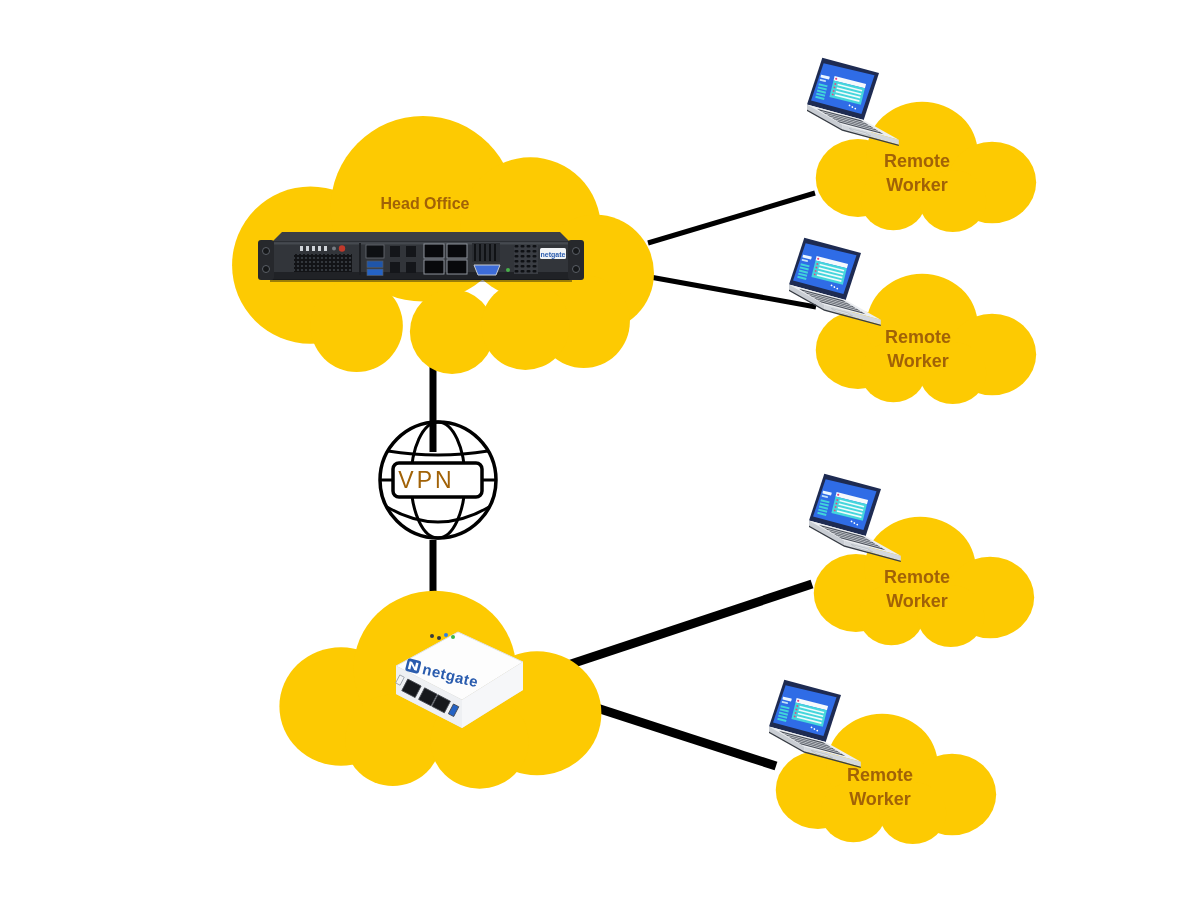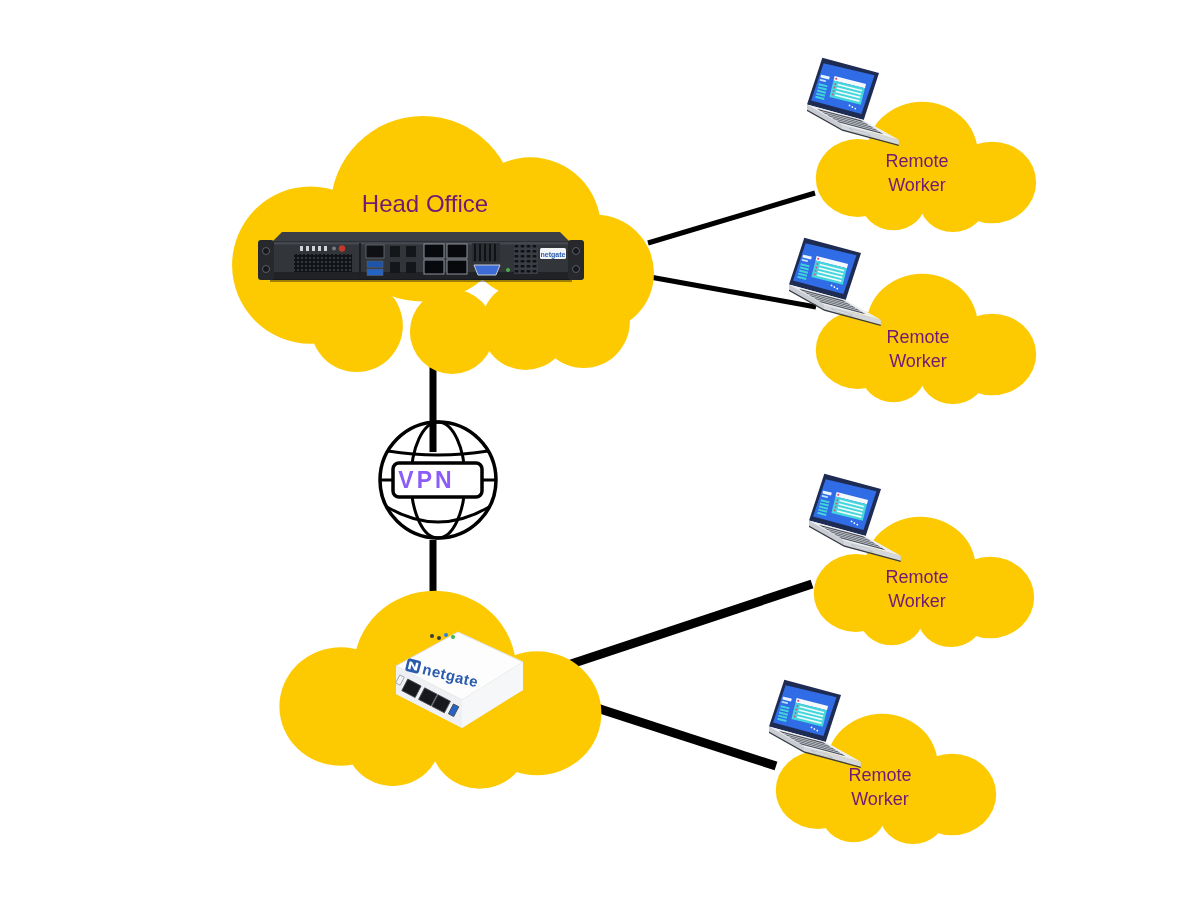--- a/index.html
+++ b/index.html
@@ -1,23 +1,23 @@
 <!DOCTYPE html>
 <html><head>
 <meta charset="utf-8">
 <style>
   html,body{margin:0;padding:0;background:#fff;}
   .canvas{position:relative;width:1200px;height:900px;background:#ffffff;overflow:hidden;
           font-family:"Liberation Sans",sans-serif;}
   .layer{position:absolute;left:0;top:0;}
-  .label{position:absolute;font-weight:400;color:#701a75;text-align:center;}
-  .label-office{font-size:24px;line-height:24px;width:220px;}
+  .label{position:absolute;font-weight:700;color:#a16207;text-align:center;}
+  .label-office{font-size:16px;line-height:24px;width:220px;}
   .label-remote{font-size:18px;line-height:24px;width:100px;}
   .label-vpn{font-size:23px;line-height:34px;width:67px;height:34px;
-             font-weight:700;letter-spacing:3px;color:#8b5cf6;}
+             font-weight:400;letter-spacing:3px;color:#a16207;}
 </style>
 </head>
 <body>
 
 <div class="canvas">
 
   <svg class="layer" width="1200" height="900" viewBox="0 0 1200 900">
     <defs>
 
       <symbol id="cloud-s" viewBox="0 0 240 150" preserveAspectRatio="none">

